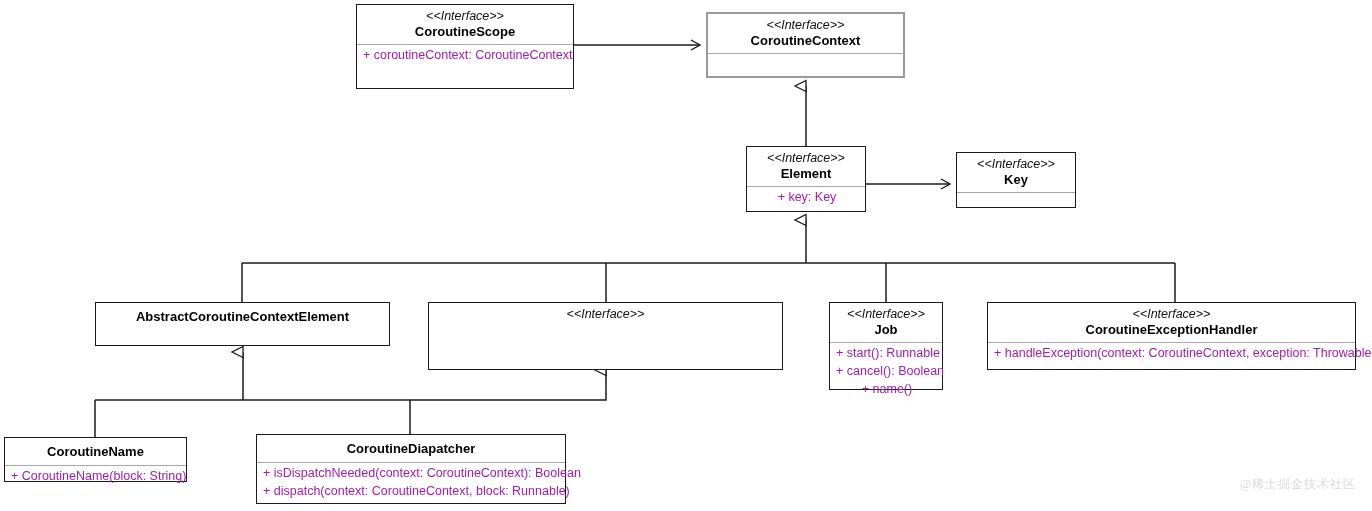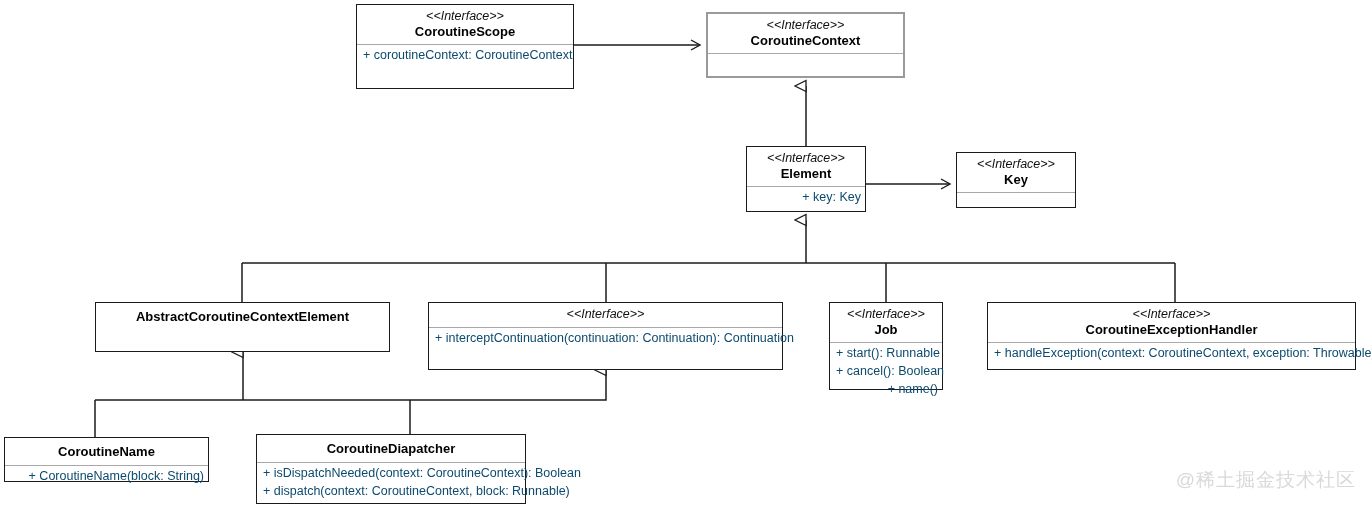--- a/index.html
+++ b/index.html
@@ -52,43 +52,43 @@
   }
   .uml-compartment {
     border-top: 1px solid #a8a8a8;
     padding: 2px 4px 3px 4px;
   }
   .uml-compartment.empty {
     min-height: 22px;
   }
   .member {
     font-size: 12.5px;
-    color: #0c4a6e;
+    color: #a21caf;
     line-height: 1.42;
     white-space: nowrap;
-    text-align: right;
+    text-align: center;
     padding-left: 2px;
   }
   .member.bold {
     font-weight: bold;
   }
   .head-plain .cname {
     font-size: 13px;
   }
   .head-plain {
     padding-top: 6px;
     padding-bottom: 6px;
   }
   #watermark {
     position: absolute;
     right: 16px;
     bottom: 18px;
-    font-size: 19px;
+    font-size: 12px;
     color: #d9d9d9;
-    font-family: Liberation Sans, sans-serif;
+    font-family: Liberation Serif, serif;
     letter-spacing: 1px;
     z-index: 1;
     user-select: none;
     white-space: nowrap;
   }
 </style>
 </head>
 <body>
 
 <div id="canvas">
@@ -156,32 +156,29 @@
   </div>
 
   <div class="uml" style="left:956px; top:152px; width:120px; height:56px;">
     <div class="uml-head">
       <div class="stereo">&lt;&lt;Interface&gt;&gt;</div>
       <div class="cname">Key</div>
     </div>
     <div class="uml-compartment empty" style="min-height:15px;"></div>
   </div>
 
-  <div class="uml" style="left:95px; top:302px; width:295px; height:50px;">
+  <div class="uml" style="left:95px; top:302px; width:295px; height:44px;">
     <div class="uml-head head-plain">
       <div class="cname">AbstractCoroutineContextElement</div>
     </div>
   </div>
 
   <div class="uml" style="left:428px; top:302px; width:355px; height:68px;">
     <div class="uml-head">
       <div class="stereo">&lt;&lt;Interface&gt;&gt;</div>
-    </div>
-    <div class="uml-compartment">
-      <div class="member">+ interceptContinuation(continuation: Continuation): Continuation</div>
     </div>
   </div>
 
   <div class="uml" style="left:829px; top:302px; width:114px; height:88px;">
     <div class="uml-head">
       <div class="stereo">&lt;&lt;Interface&gt;&gt;</div>
       <div class="cname">Job</div>
     </div>
     <div class="uml-compartment">
       <div class="member">+ start(): Runnable</div>
@@ -193,30 +190,30 @@
   <div class="uml" style="left:987px; top:302px; width:369px; height:68px;">
     <div class="uml-head">
       <div class="stereo">&lt;&lt;Interface&gt;&gt;</div>
       <div class="cname">CoroutineExceptionHandler</div>
     </div>
     <div class="uml-compartment">
       <div class="member">+ handleException(context: CoroutineContext, exception: Throwable)</div>
     </div>
   </div>
 
-  <div class="uml" style="left:4px; top:437px; width:205px; height:45px;">
+  <div class="uml" style="left:4px; top:437px; width:183px; height:45px;">
     <div class="uml-head head-plain">
       <div class="cname">CoroutineName</div>
     </div>
     <div class="uml-compartment">
       <div class="member">+ CoroutineName(block: String)</div>
     </div>
   </div>
 
-  <div class="uml" style="left:256px; top:434px; width:270px; height:70px;">
+  <div class="uml" style="left:256px; top:434px; width:310px; height:70px;">
     <div class="uml-head head-plain">
       <div class="cname">CoroutineDiapatcher</div>
     </div>
     <div class="uml-compartment">
       <div class="member">+ isDispatchNeeded(context: CoroutineContext): Boolean</div>
       <div class="member">+ dispatch(context: CoroutineContext, block: Runnable)</div>
     </div>
   </div>
 
   <div id="watermark">@稀土掘金技术社区</div>

